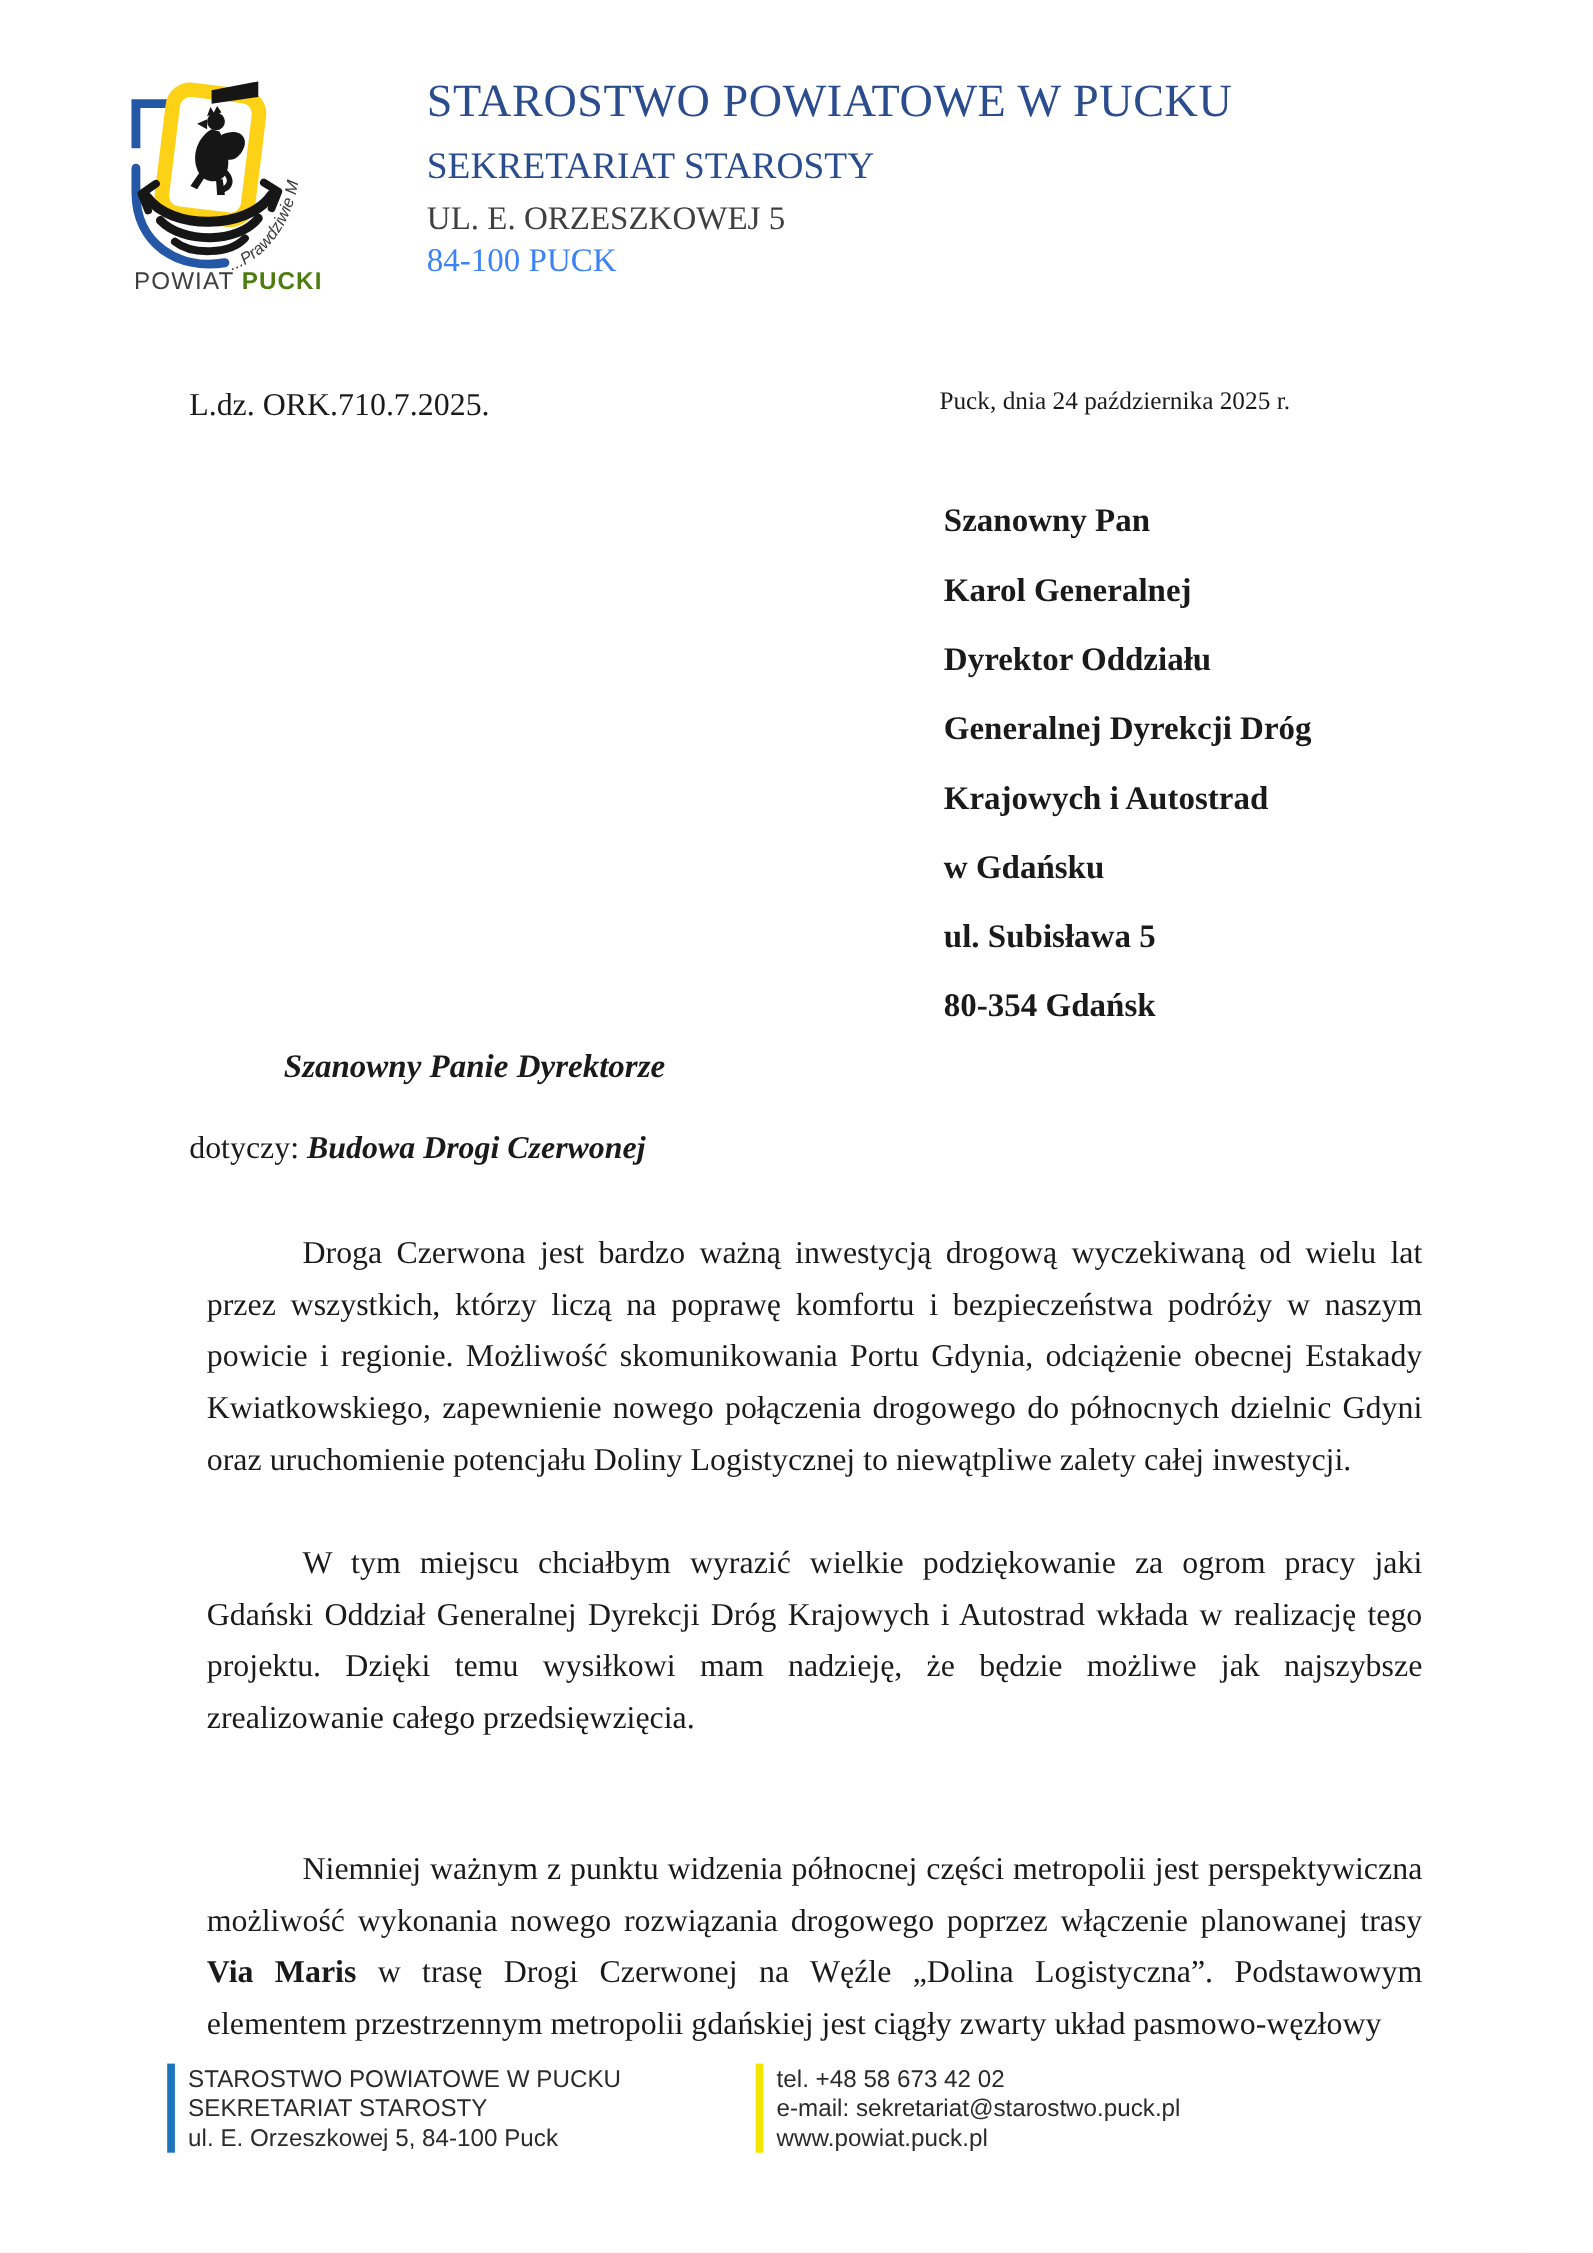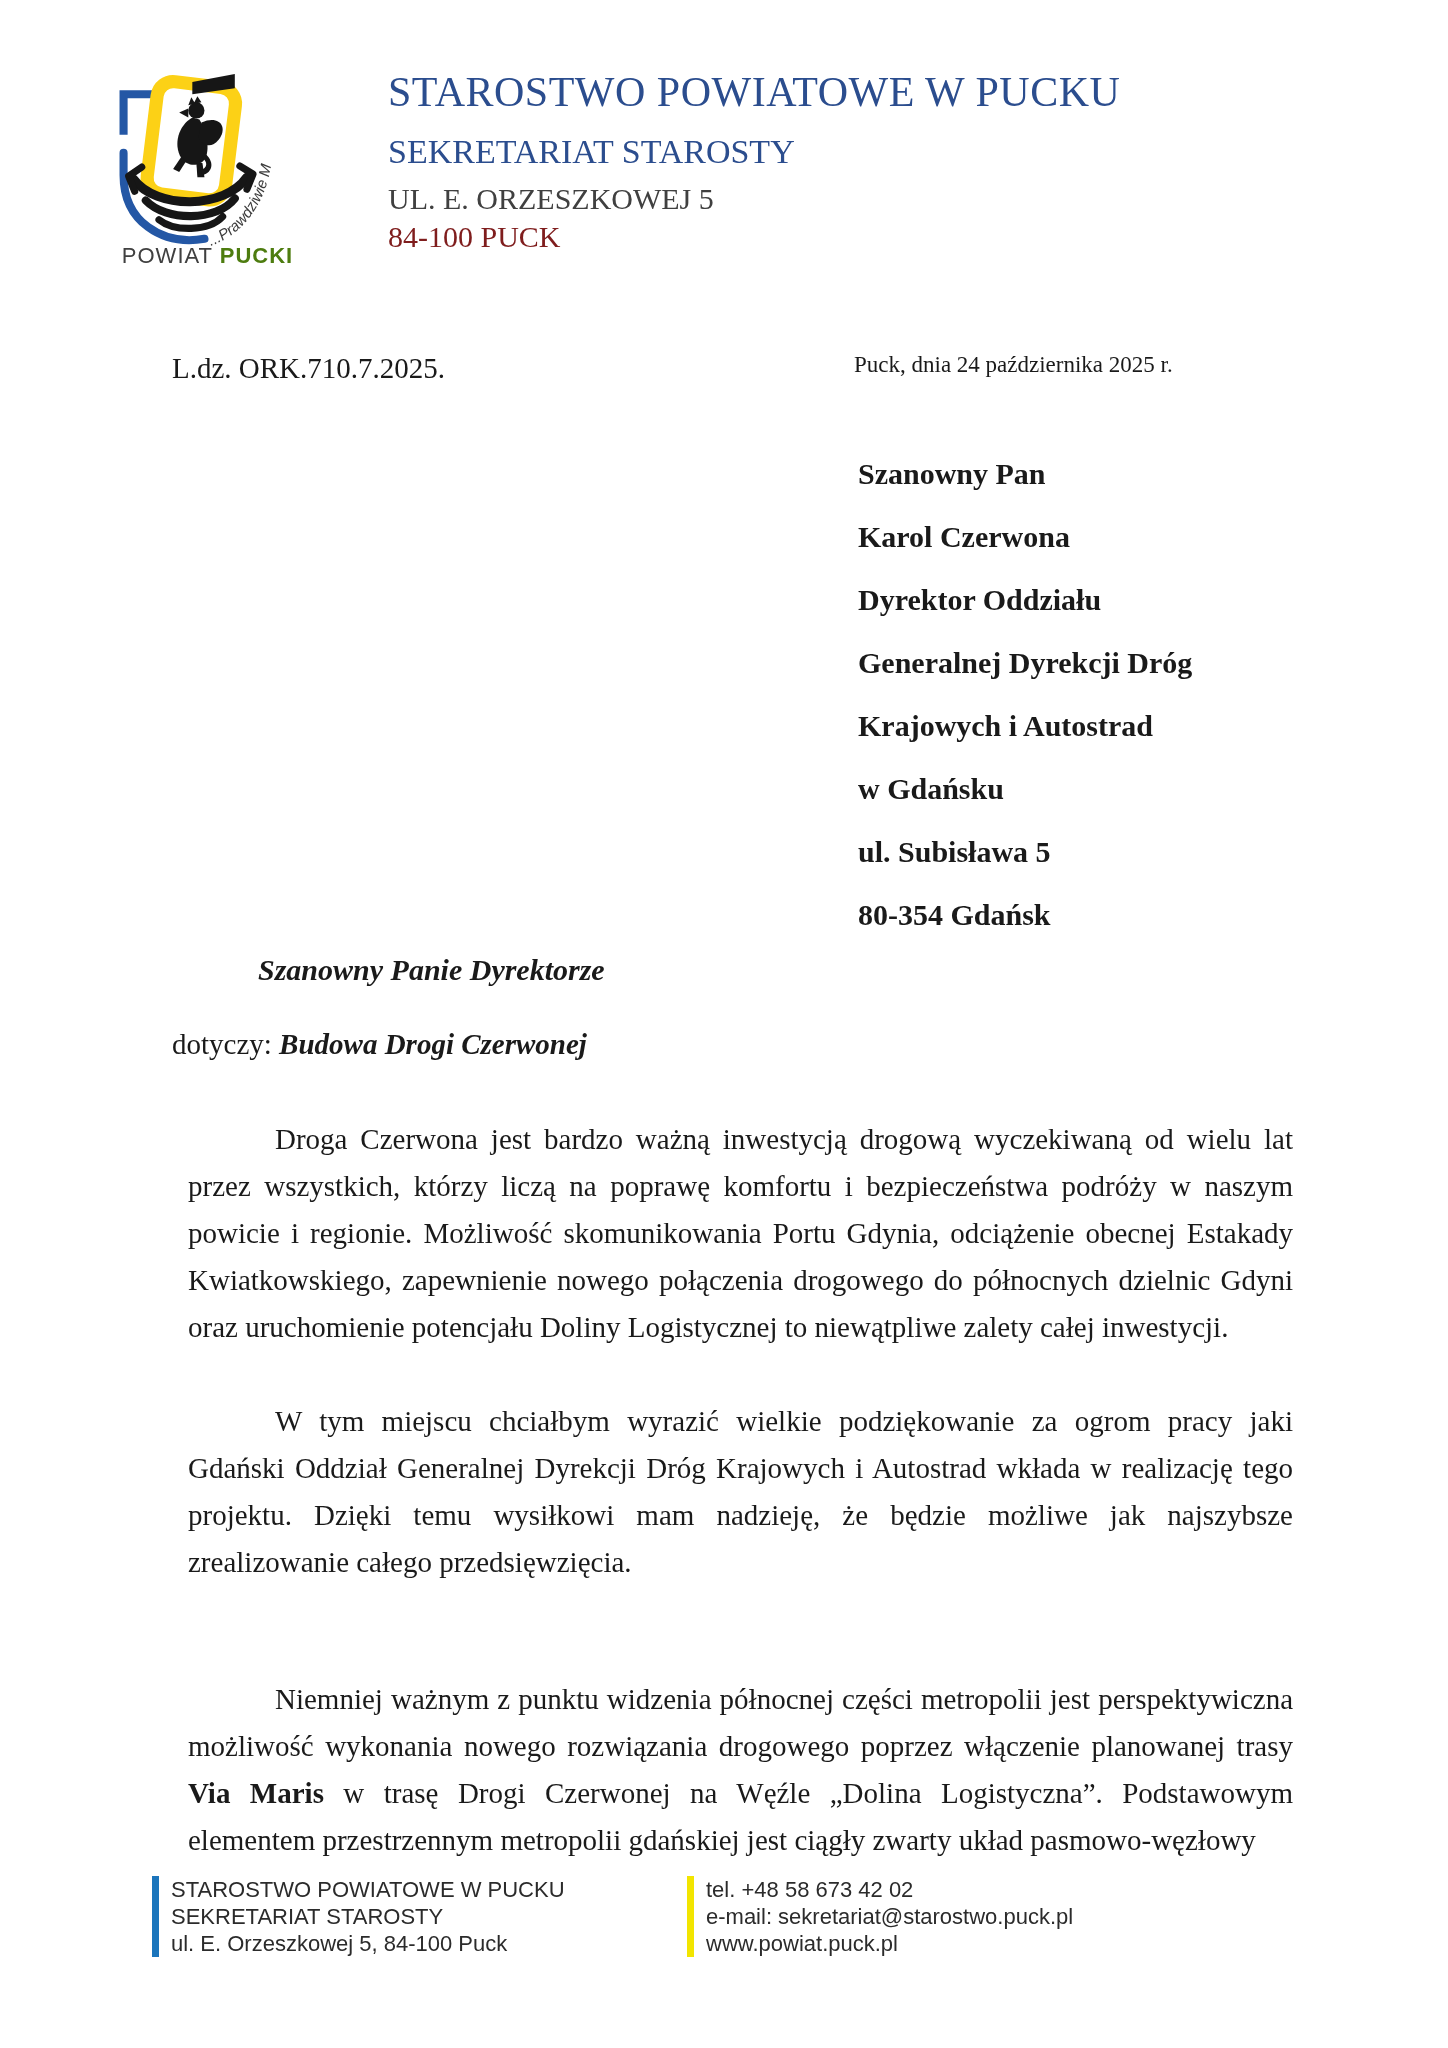--- a/index.html
+++ b/index.html
@@ -19,21 +19,21 @@
     font-family:"Liberation Sans", sans-serif;font-size:22px;letter-spacing:1px;white-space:nowrap;
   }
   .logo-caption .cap-gray{color:#404040;font-weight:400;}
   .logo-caption .cap-black{color:#4d7c0f;font-weight:700;}
   .org-name{
     position:absolute;left:388px;top:68px;
     font-size:42px;letter-spacing:.5px;white-space:nowrap;color:#2b4d8e;
   }
   .dept-name{position:absolute;left:388px;top:133px;font-size:34px;white-space:nowrap;color:#2b4d8e;}
   .hdr-addr1{position:absolute;left:388px;top:182px;font-size:30px;white-space:nowrap;color:#404040;}
-  .hdr-addr2{position:absolute;left:388px;top:220px;font-size:30px;white-space:nowrap;color:#7f1d1d;}
+  .hdr-addr2{position:absolute;left:388px;top:220px;font-size:30px;white-space:nowrap;color:#3b82f6;}
   
   .ref-number{position:absolute;left:172px;top:352px;font-size:29px;white-space:nowrap;}
   .ref-date{position:absolute;left:854px;top:352px;font-size:23px;white-space:nowrap;}
   
   .addressee{position:absolute;left:858px;top:442px;font-size:30px;font-weight:700;}
   .addressee .addr-line{height:63px;line-height:63px;white-space:nowrap;}
   
   .salutation{position:absolute;left:258px;top:953px;font-size:30px;font-weight:700;font-style:italic;white-space:nowrap;}
   .subject{position:absolute;left:172px;top:1028px;font-size:29px;white-space:nowrap;}
   .subject .subject-value{font-weight:700;font-style:italic;}
@@ -102,21 +102,21 @@
   <div class="org-name">STAROSTWO POWIATOWE W PUCKU</div>
   <div class="dept-name">SEKRETARIAT STAROSTY</div>
   <div class="hdr-addr1">UL. E. ORZESZKOWEJ 5</div>
   <div class="hdr-addr2">84-100 PUCK</div>
 
   <div class="ref-number">L.dz. ORK.710.7.2025.</div>
   <div class="ref-date">Puck, dnia 24 października 2025 r.</div>
 
   <div class="addressee">
     <div class="addr-line">Szanowny Pan</div>
-    <div class="addr-line">Karol Czerwona</div>
+    <div class="addr-line">Karol Generalnej</div>
     <div class="addr-line">Dyrektor Oddziału</div>
     <div class="addr-line">Generalnej Dyrekcji Dróg</div>
     <div class="addr-line">Krajowych i Autostrad</div>
     <div class="addr-line">w Gdańsku</div>
     <div class="addr-line">ul. Subisława 5</div>
     <div class="addr-line">80-354 Gdańsk</div>
   </div>
 
   <div class="salutation">Szanowny Panie Dyrektorze</div>
 

